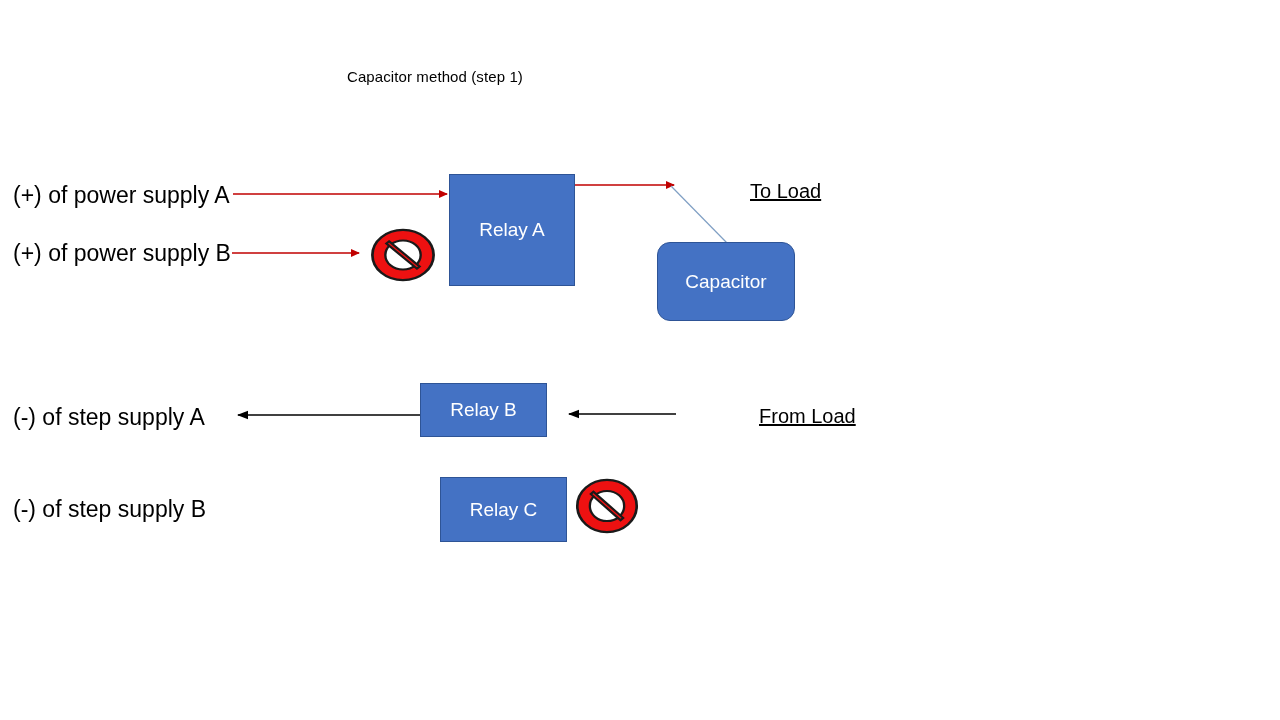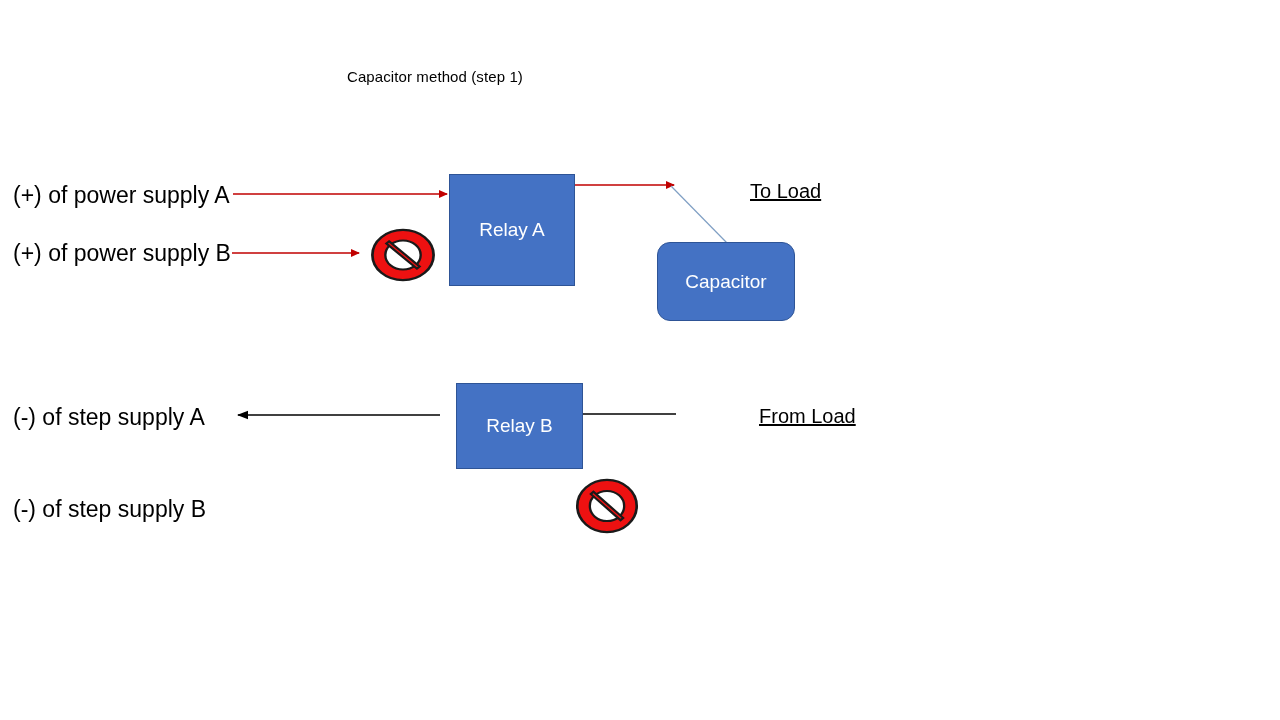--- a/index.html
+++ b/index.html
@@ -76,21 +76,21 @@
     font-size: 19px;
     line-height: 24px;
     text-align: center;
     white-space: nowrap;
   }
   .node.rounded {
     border-radius: 13px;
   }
 
   #node-relay-a { left: 449px; top: 174px; width: 126px; height: 112px; }
-  #node-relay-b { left: 456px; top: 383px; width: 127px; height: 86px; }
+  #node-relay-b { left: 420px; top: 383px; width: 127px; height: 54px; }
   #node-relay-c { left: 440px; top: 477px; width: 127px; height: 65px; }
   #node-capacitor { left: 657px; top: 242px; width: 138px; height: 79px; }
 
   
   .no-sign {
     position: absolute;
   }
   #no-sign-supply-b { left: 369px; top: 227px; width: 68px; height: 56px; }
   #no-sign-relay-c { left: 574px; top: 477px; width: 66px; height: 58px; }
 </style>
@@ -141,20 +141,21 @@
   <div class="load-label" style="left:750px; top:177px;">To Load</div>
 
   <div class="load-label" style="left:759px; top:402px;text-align:center;">From Load</div>
 
   <div class="node" id="node-relay-a">Relay A</div>
 
   <div class="node rounded" id="node-capacitor">Capacitor</div>
 
   <div class="node" id="node-relay-b">Relay B</div>
 
+  <div class="node" id="node-relay-c">Relay C</div>
 
   <svg class="no-sign" id="no-sign-supply-b" viewBox="0 0 100 100" preserveAspectRatio="none">
     <circle cx="50" cy="50" r="45" fill="#EE1111" stroke="#1A1A1A" stroke-width="4"></circle>
     <circle cx="50" cy="50" r="26" fill="#FFFFFF" stroke="#1A1A1A" stroke-width="3.5"></circle>
     <path d="M29.5,25.5 L74.5,70.5 L70.5,74.5 L25.5,29.5 Z" fill="#EE1111" stroke="#1A1A1A" stroke-width="3.5" stroke-linejoin="miter"></path>
   </svg>
 
   <svg class="no-sign" id="no-sign-relay-c" viewBox="0 0 100 100" preserveAspectRatio="none">
     <circle cx="50" cy="50" r="45" fill="#EE1111" stroke="#1A1A1A" stroke-width="4"></circle>
     <circle cx="50" cy="50" r="26" fill="#FFFFFF" stroke="#1A1A1A" stroke-width="3.5"></circle>

